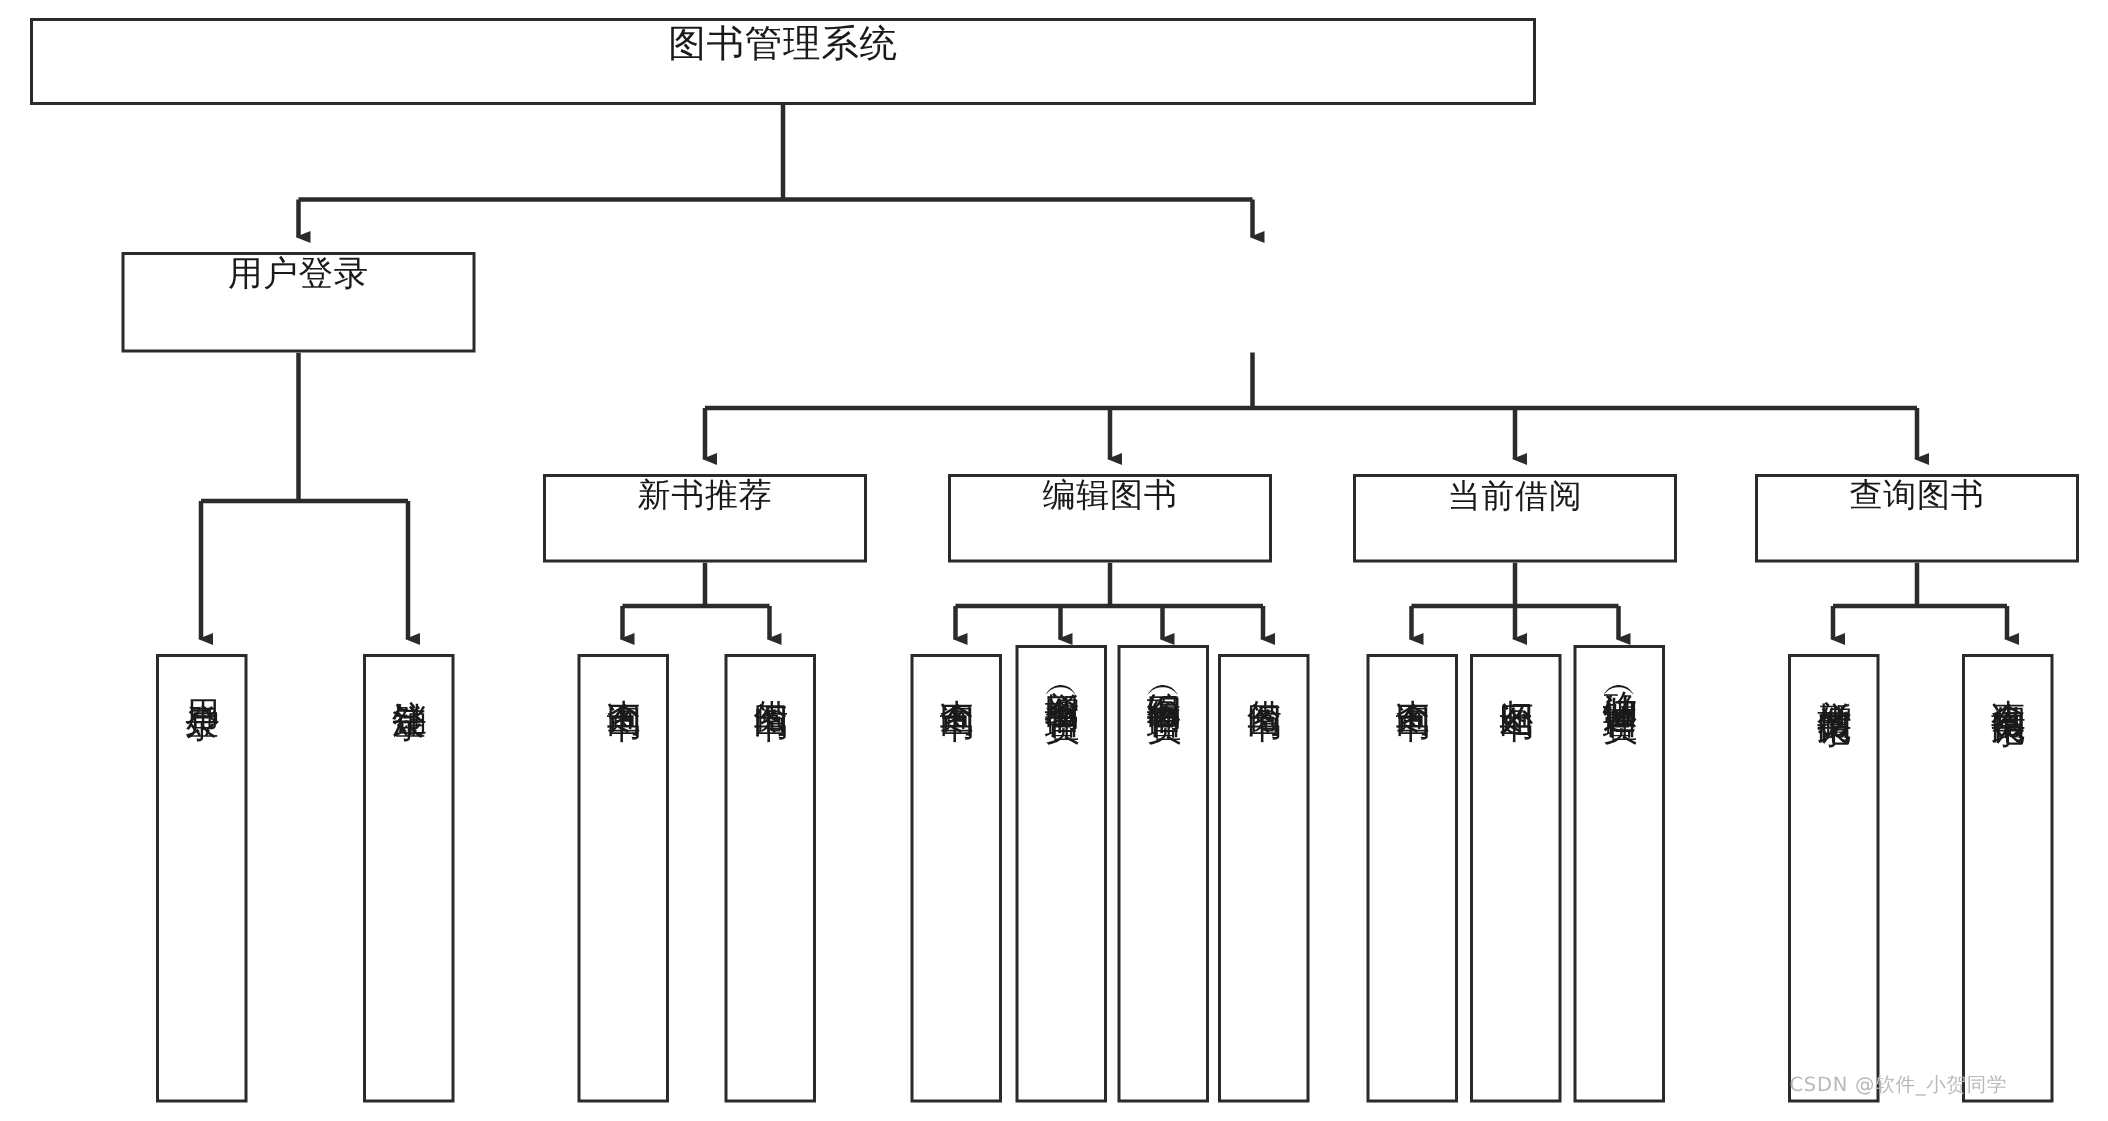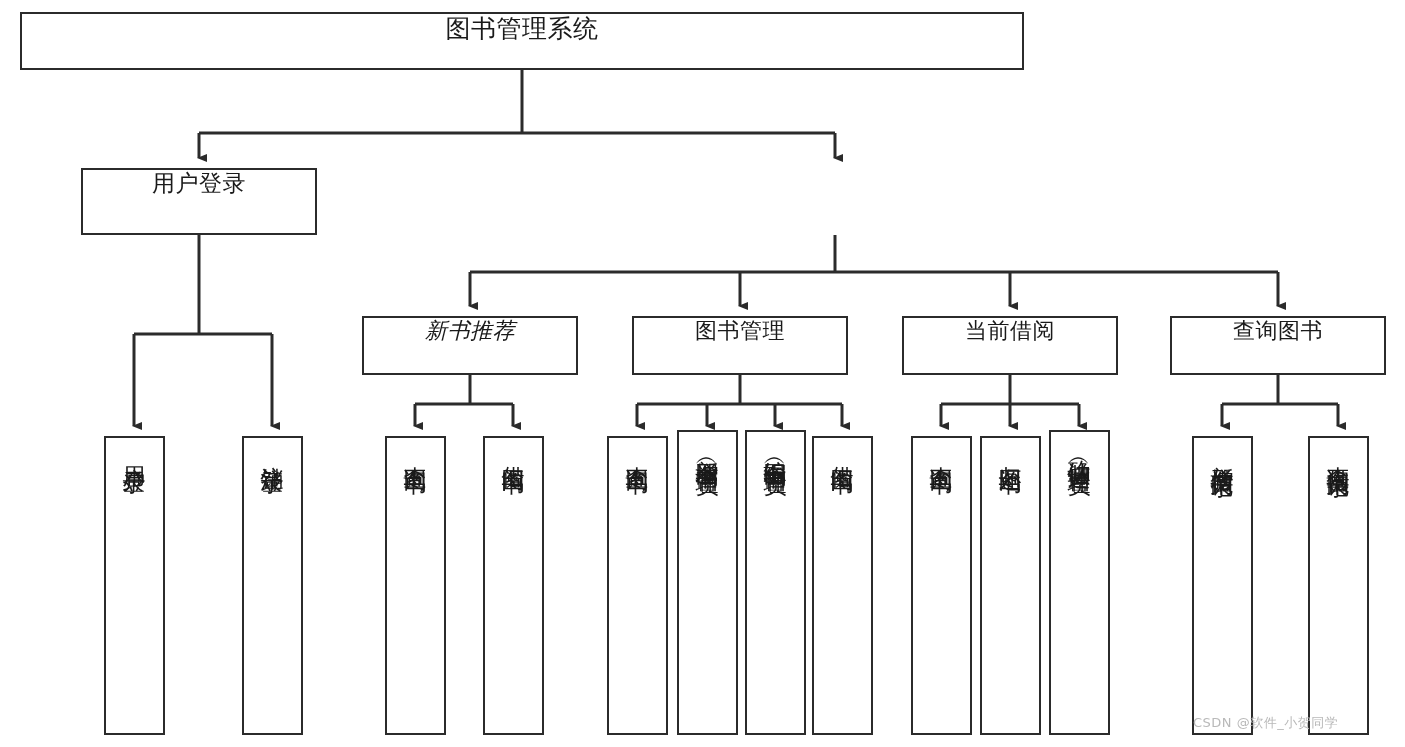--- a/index.html
+++ b/index.html
@@ -137,25 +137,25 @@
   </svg>
 
   <div class="node node-root" style="left:20px; top:12px; width:1004px; height:58px;">
     <span class="node-label">图书管理系统</span>
   </div>
 
   <div class="node node-branch" style="left:81px; top:168px; width:236px; height:67px;">
     <span class="node-label">用户登录</span>
   </div>
 
-  <div class="node node-group" style="left:362px; top:316px; width:216px; height:59px;font-style:italic;">
+  <div class="node node-group" style="left:362px; top:316px; width:216px; height:59px;">
     <span class="node-label">新书推荐</span>
   </div>
   <div class="node node-group" style="left:632px; top:316px; width:216px; height:59px;">
-    <span class="node-label">图书管理</span>
+    <span class="node-label">编辑图书</span>
   </div>
   <div class="node node-group" style="left:902px; top:316px; width:216px; height:59px;font-family:Liberation Serif, serif;">
     <span class="node-label">当前借阅</span>
   </div>
   <div class="node node-group" style="left:1170px; top:316px; width:216px; height:59px;">
     <span class="node-label">查询图书</span>
   </div>
 
   <div class="node node-leaf" style="left:104px; top:436px; width:61px; height:299px;">
     <span class="node-label">用户登录</span>

